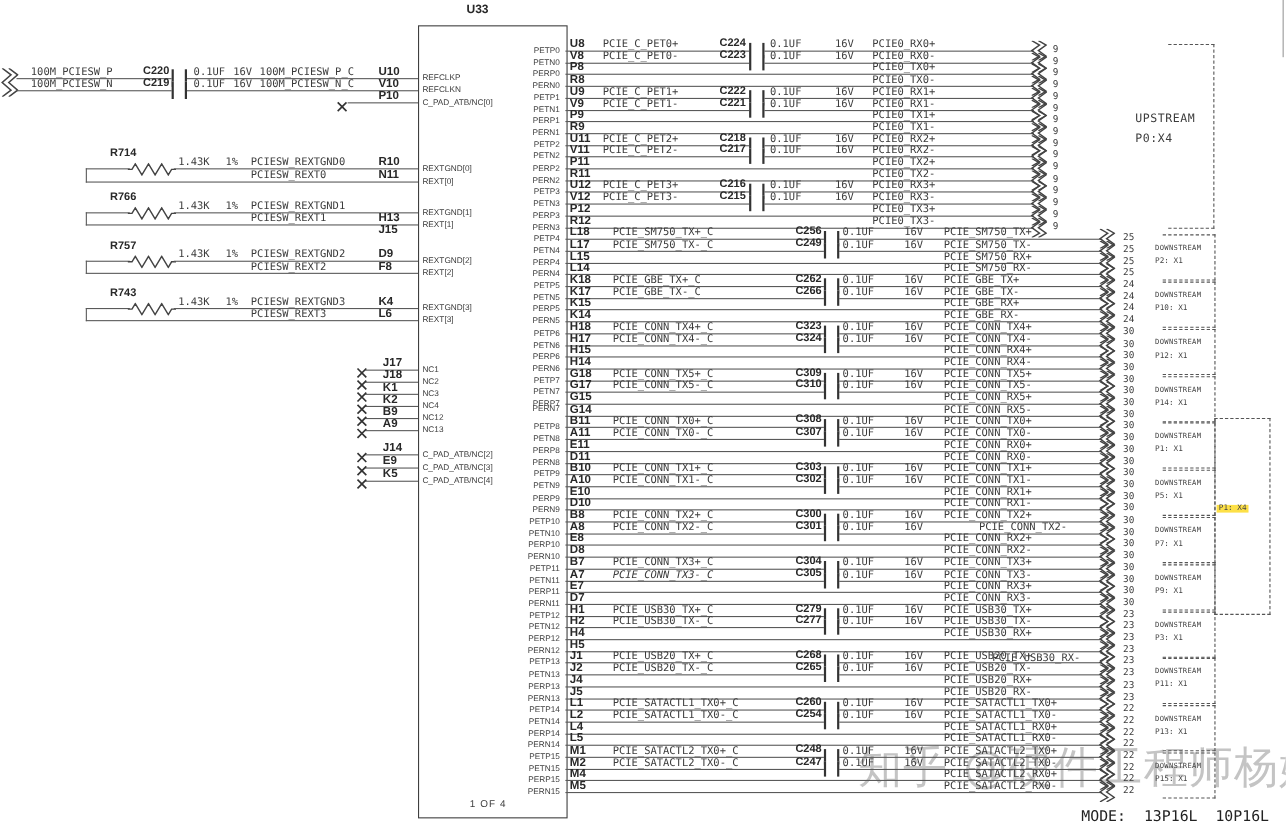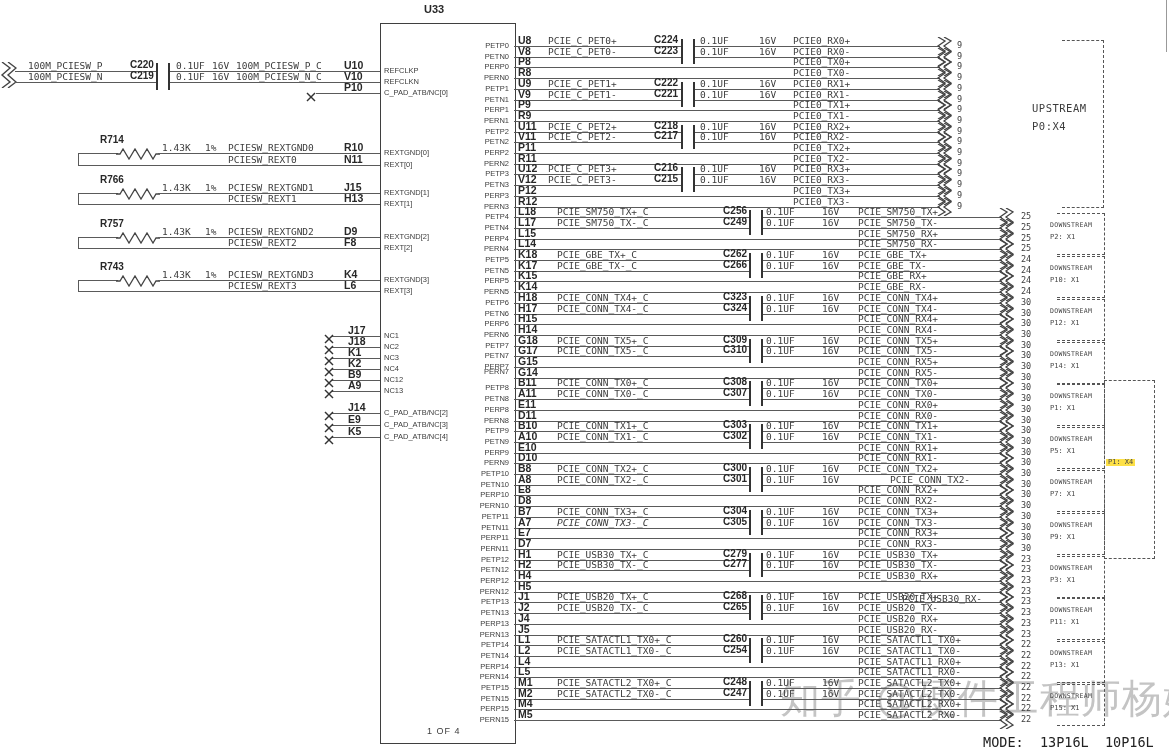--- a/index.html
+++ b/index.html
@@ -106,21 +106,21 @@
     <div class="el" style="left: 116px; top: 187px;"><svg width="44" height="12" viewBox="0 0 44 12">
         <polyline points="0,6 4,6 7,1 13,11 19,1 25,11 31,1 37,11 40,6 44,6" fill="none" stroke="#444" stroke-width="1.3"></polyline>
       </svg></div>
     <div class="el" style="left: 158px; top: 193px; width: 222px; border-top: 1px solid rgb(90, 90, 90);"></div>
     <div class="el" style="left: 78px; top: 204px; width: 302px; border-top: 1px solid rgb(90, 90, 90);"></div>
     <div class="el capref" style="bottom: 570px; left: 100px;">R766</div>
     <div class="el net" style="bottom: 563px; left: 162px;">1.43K</div>
     <div class="el net" style="bottom: 563px; left: 205px;">1%</div>
     <div class="el net" style="bottom: 563px; left: 228px;">PCIESW_REXTGND1</div>
     <div class="el net" style="bottom: 552px; left: 228px;">PCIESW_REXT1</div>
-    <div class="el pinnum" style="bottom: 563px; left: 344px; margin-top: 19px;">J15</div>
+    <div class="el pinnum" style="bottom: 541px; left: 344px; margin-top: 19px;">J15</div>
     <div class="el pinnum" style="bottom: 552px; left: 344px;">H13</div>
     <div class="el" style="left: 78px; top: 237px; height: 12px; border-left: 1px solid rgb(90, 90, 90);"></div>
     <div class="el" style="left: 78px; top: 237px; width: 40px; border-top: 1px solid rgb(90, 90, 90);"></div>
     <div class="el" style="left: 116px; top: 231px;"><svg width="44" height="12" viewBox="0 0 44 12">
         <polyline points="0,6 4,6 7,1 13,11 19,1 25,11 31,1 37,11 40,6 44,6" fill="none" stroke="#444" stroke-width="1.3"></polyline>
       </svg></div>
     <div class="el" style="left: 158px; top: 237px; width: 222px; border-top: 1px solid rgb(90, 90, 90);"></div>
     <div class="el" style="left: 78px; top: 248px; width: 302px; border-top: 1px solid rgb(90, 90, 90);"></div>
     <div class="el capref" style="bottom: 526px; left: 100px;">R757</div>
     <div class="el net" style="bottom: 519px; left: 162px;">1.43K</div>

